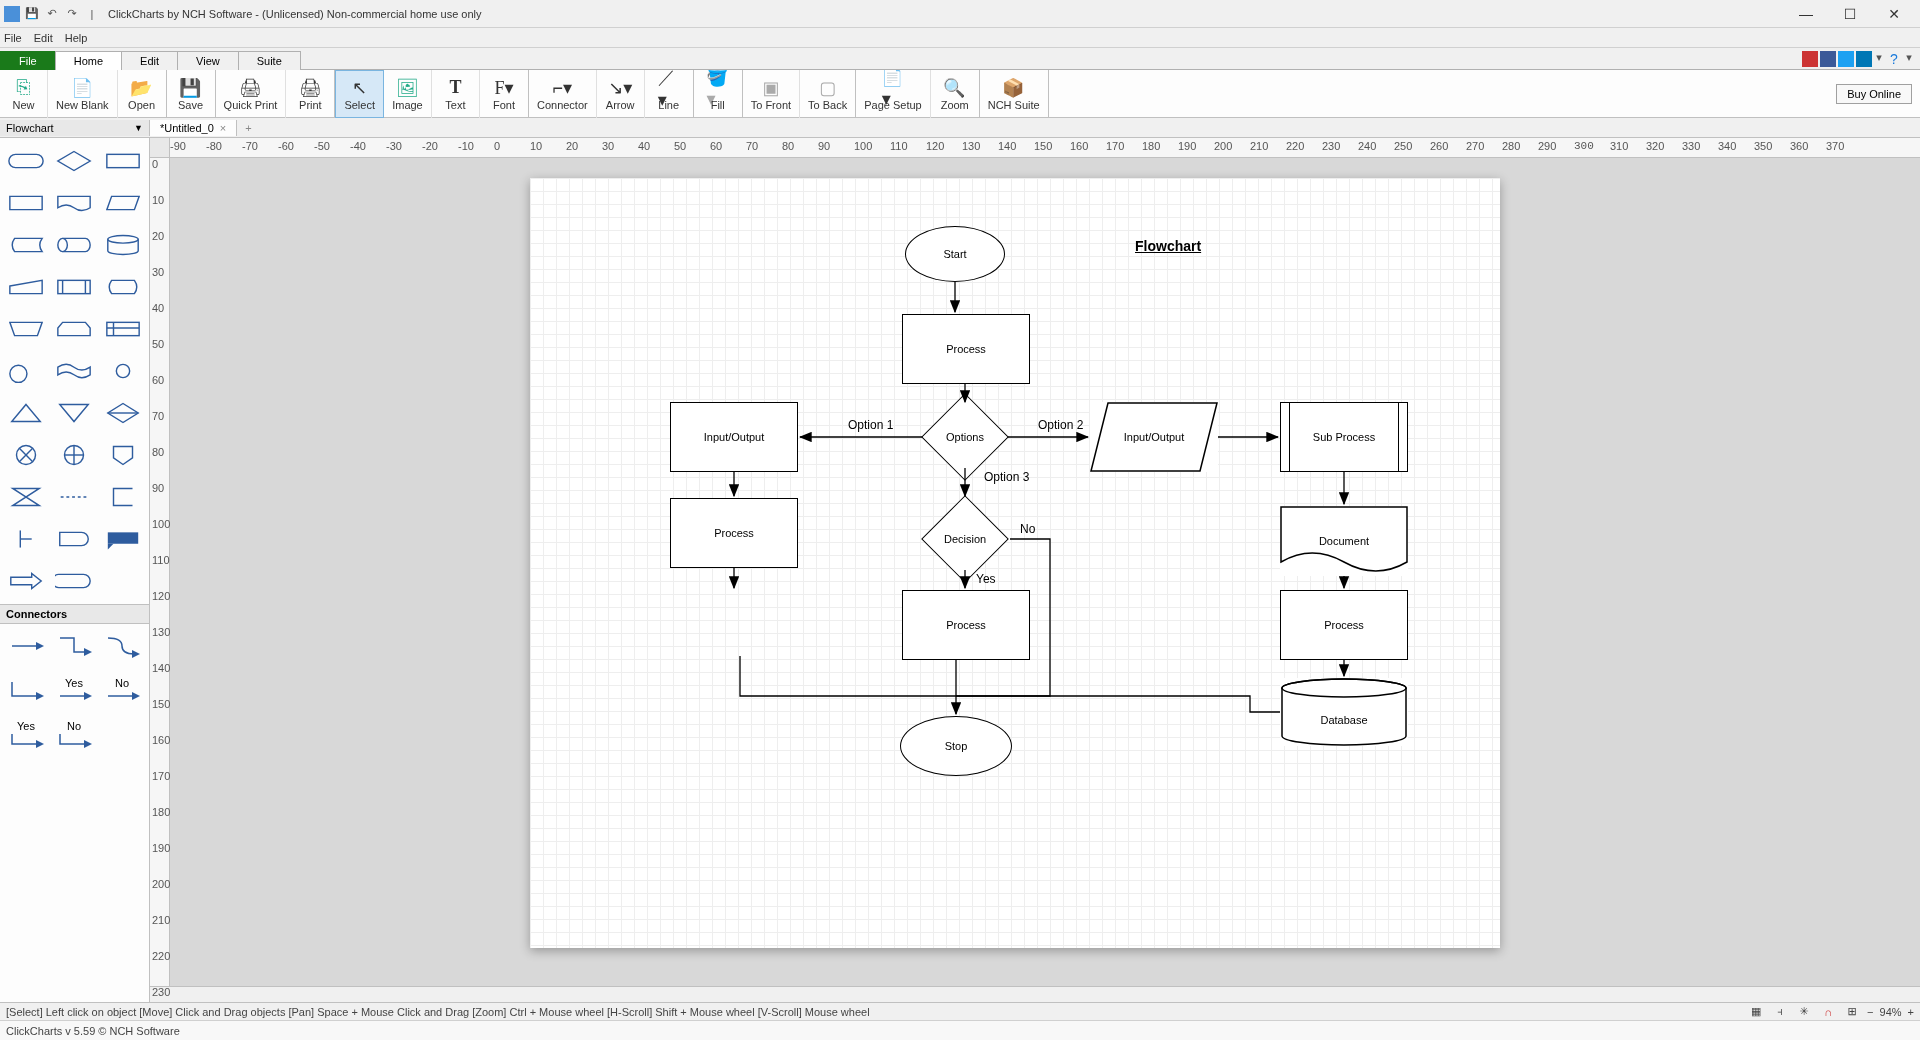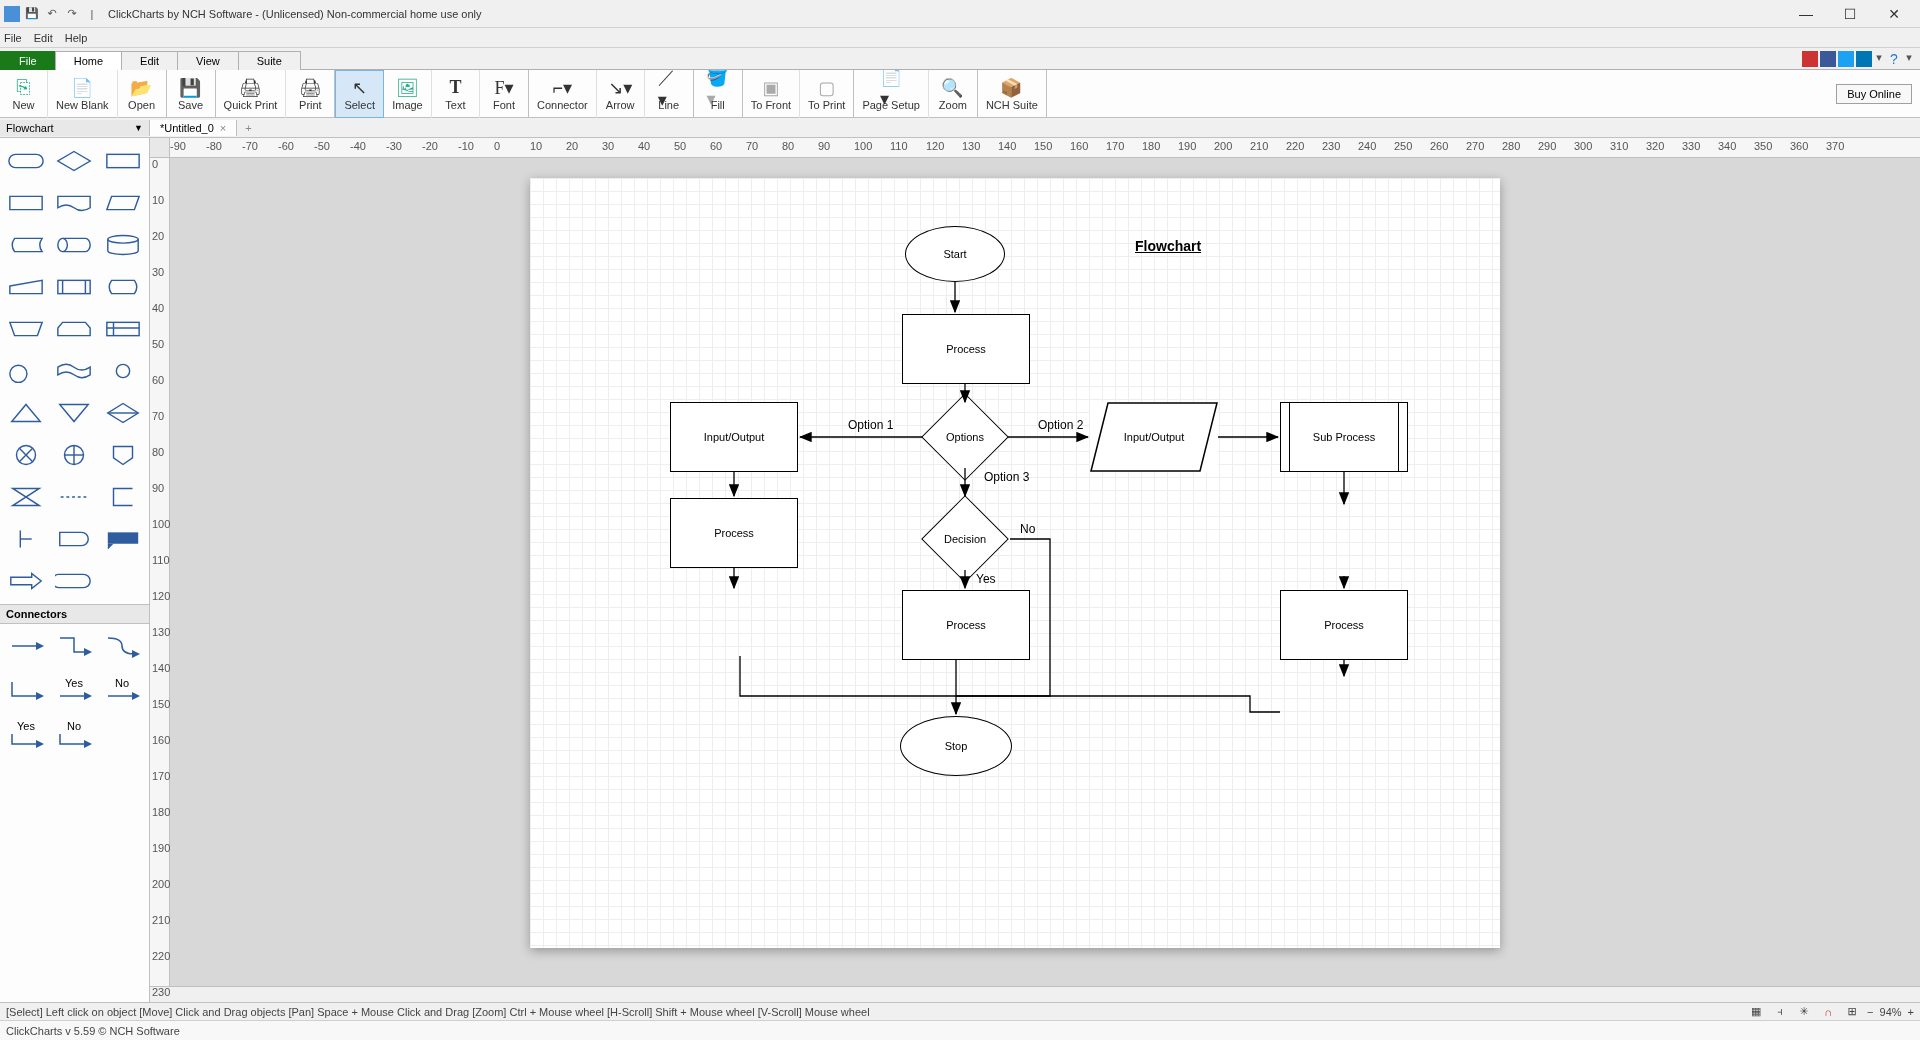--- a/index.html
+++ b/index.html
@@ -176,21 +176,21 @@
         <span>Fill</span>
       </div>
   </div>
   <div class="rgroup">
     <div class="rbtn">
         <span class="ri" style="color:#aaa">▣</span>
         <span>To Front</span>
       </div>
     <div class="rbtn">
         <span class="ri" style="color:#aaa">▢</span>
-        <span>To Print</span>
+        <span>To Back</span>
       </div>
   </div>
   <div class="rgroup">
     <div class="rbtn">
         <span class="ri">📄▾</span>
         <span>Page Setup</span>
       </div>
     <div class="rbtn">
         <span class="ri">🔍</span>
         <span>Zoom</span>
@@ -492,21 +492,21 @@
           <span class="tick" style="left: 1044px;">200</span>
           <span class="tick" style="left: 1080px;">210</span>
           <span class="tick" style="left: 1116px;">220</span>
           <span class="tick" style="left: 1152px;">230</span>
           <span class="tick" style="left: 1188px;">240</span>
           <span class="tick" style="left: 1224px; text-align: center;">250</span>
           <span class="tick" style="left: 1260px;">260</span>
           <span class="tick" style="left: 1296px;">270</span>
           <span class="tick" style="left: 1332px;">280</span>
           <span class="tick" style="left: 1368px;">290</span>
-          <span class="tick" style="left: 1404px;">300</span>
+          <span class="tick" style="left: 1404px; font-family: Liberation Mono, monospace;">300</span>
           <span class="tick" style="left: 1440px;">310</span>
           <span class="tick" style="left: 1476px;">320</span>
           <span class="tick" style="left: 1512px;">330</span>
           <span class="tick" style="left: 1548px;">340</span>
           <span class="tick" style="left: 1584px;">350</span>
           <span class="tick" style="left: 1620px;">360</span>
           <span class="tick" style="left: 1656px;">370</span>
         </div>
     </div>
     <div class="canvasrow">
@@ -563,26 +563,40 @@
             <div style="position:absolute;left:8px;top:0;bottom:0;border-left:1.5px solid #000"></div>
             <div style="position:absolute;right:8px;top:0;bottom:0;border-left:1.5px solid #000"></div>
             <span>Sub Process</span>
           </div>
           <div class="node rect" style="left:140px;top:320px;width:128px;height:70px">
               <span>Process</span>
             </div>
           <div class="node diamond" style="left:404px;top:330px;width:62px;height:62px">
               <span>Decision</span>
             </div>
+          <div class="node" style="left:750px;top:328px;width:128px;height:70px;border:none">
+            <svg width="128" height="70" style="position:absolute;left:0;top:0">
+                <path d="M1 1 H127 V56 Q96 74 64 56 Q32 38 1 56 Z" fill="#fff" stroke="#000" stroke-width="1.5"></path>
+              </svg>
+            <span style="position:relative">Document</span>
+          </div>
           <div class="node rect" style="left:372px;top:412px;width:128px;height:70px">
               <span>Process</span>
             </div>
           <div class="node rect" style="left:750px;top:412px;width:128px;height:70px">
               <span>Process</span>
             </div>
+          <div class="node" style="left:750px;top:500px;width:128px;height:68px;border:none">
+            <svg width="128" height="68" style="position:absolute;left:0;top:0">
+                <ellipse cx="64" cy="10" rx="62" ry="9" fill="#fff" stroke="#000" stroke-width="1.5"></ellipse>
+                <path d="M2 10 V58 A62 9 0 0 0 126 58 V10" fill="#fff" stroke="#000" stroke-width="1.5"></path>
+                <ellipse cx="64" cy="10" rx="62" ry="9" fill="none" stroke="#000" stroke-width="1.5"></ellipse>
+              </svg>
+            <span style="position:relative;top:8px">Database</span>
+          </div>
           <div class="node ellipse" style="left:370px;top:538px;width:112px;height:60px">
               <span>Stop</span>
             </div>
 
           <div class="label" style="left:318px;top:240px">Option 1</div>
           <div class="label" style="left:508px;top:240px">Option 2</div>
           <div class="label" style="left:454px;top:292px">Option 3</div>
           <div class="label" style="left:446px;top:394px">Yes</div>
           <div class="label" style="left:490px;top:344px">No</div>
 

